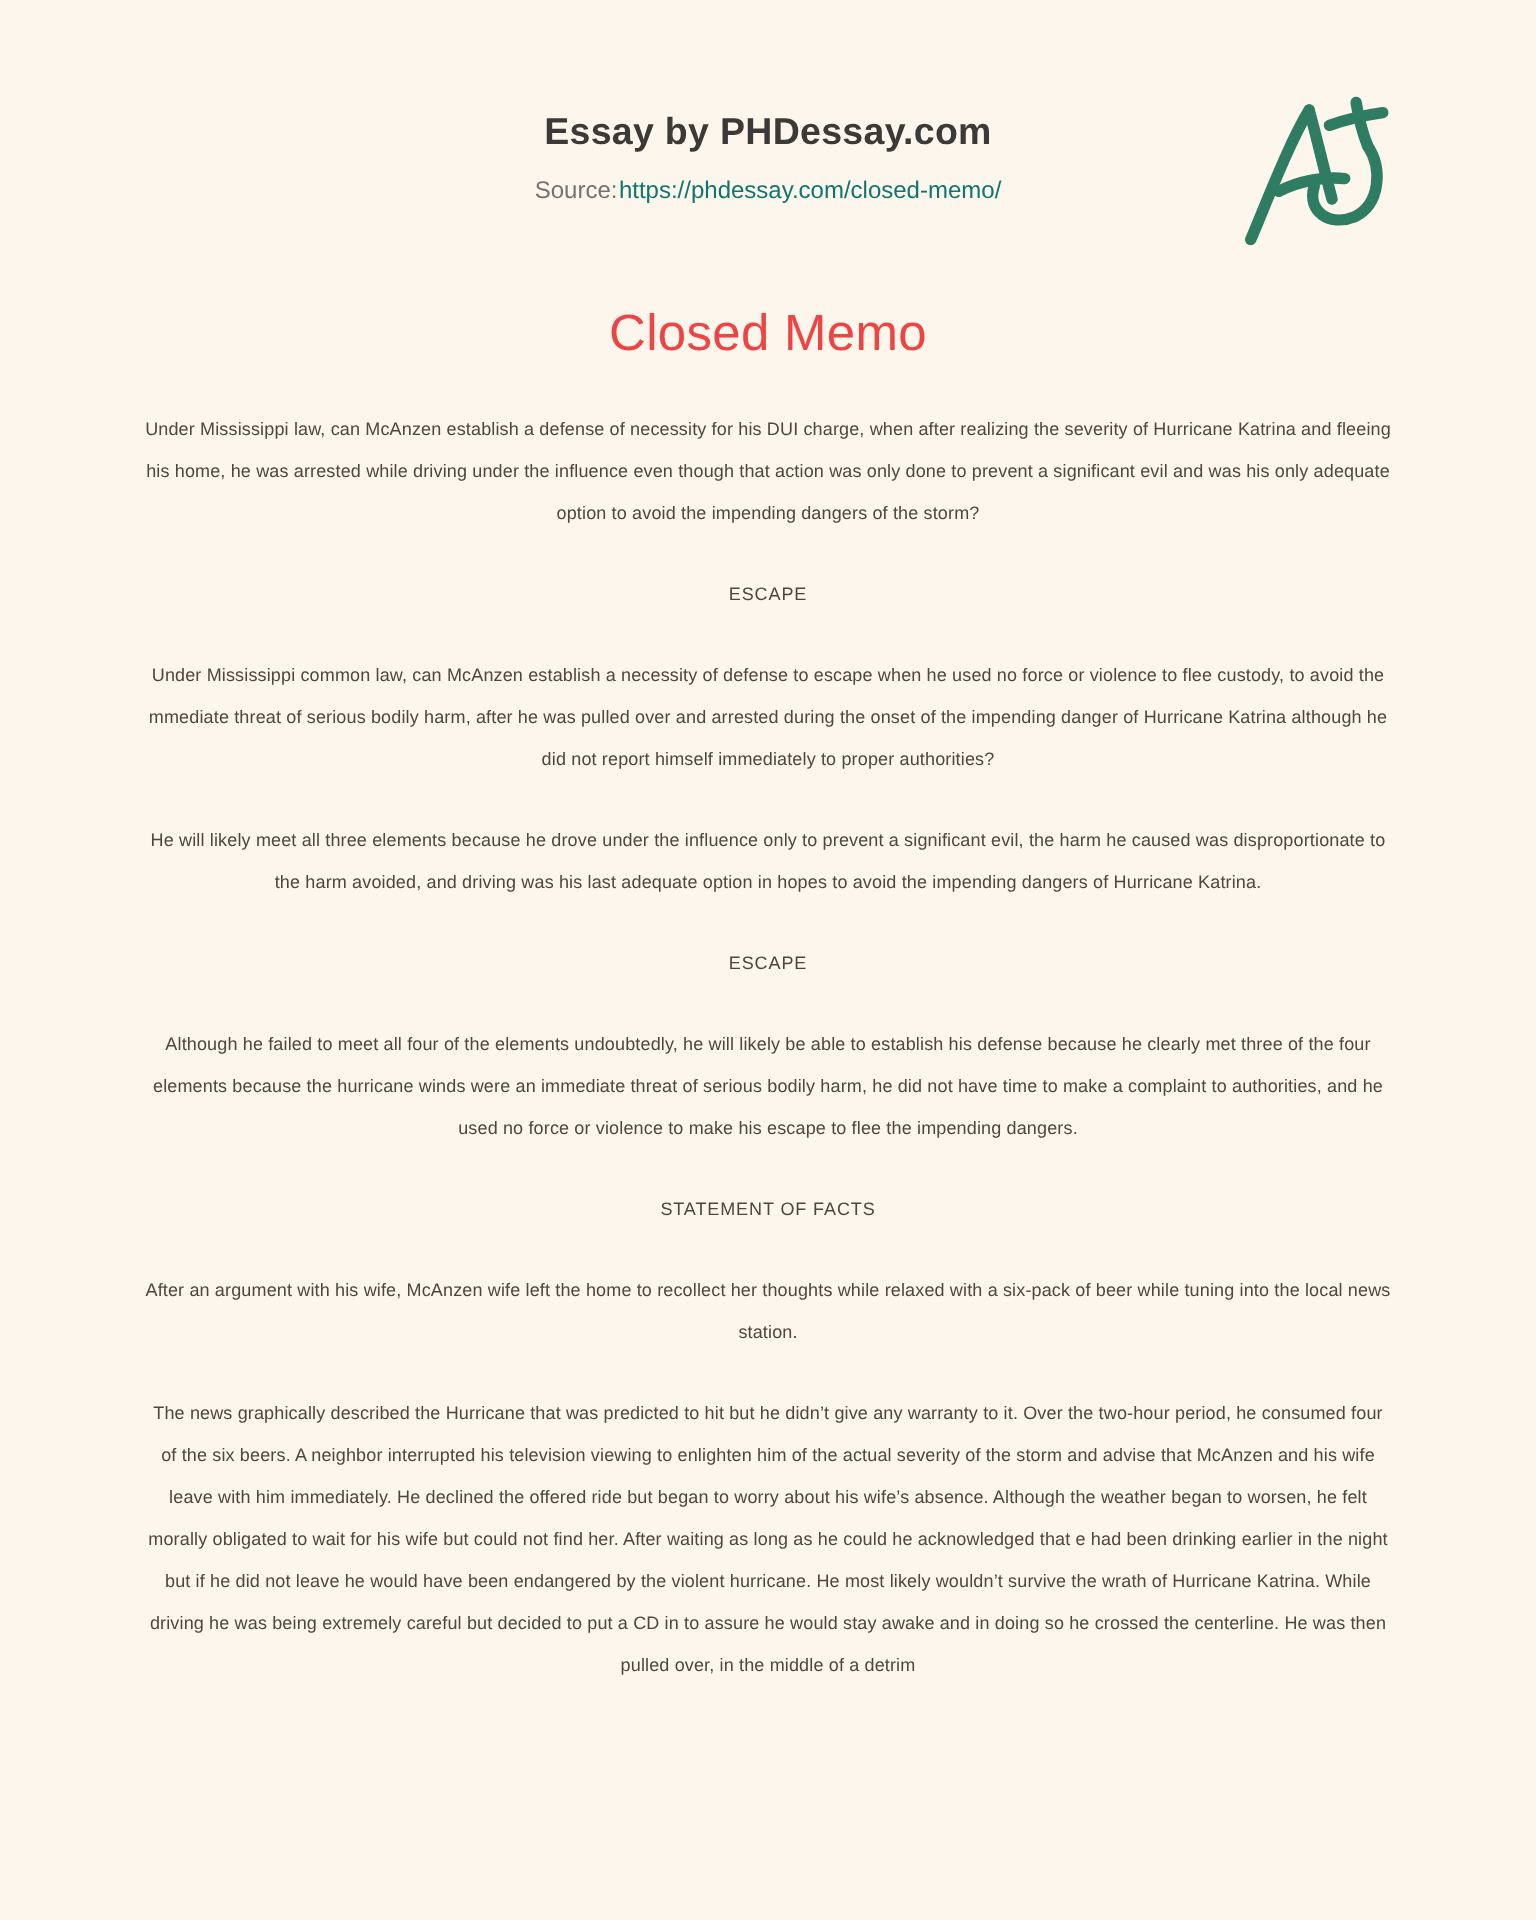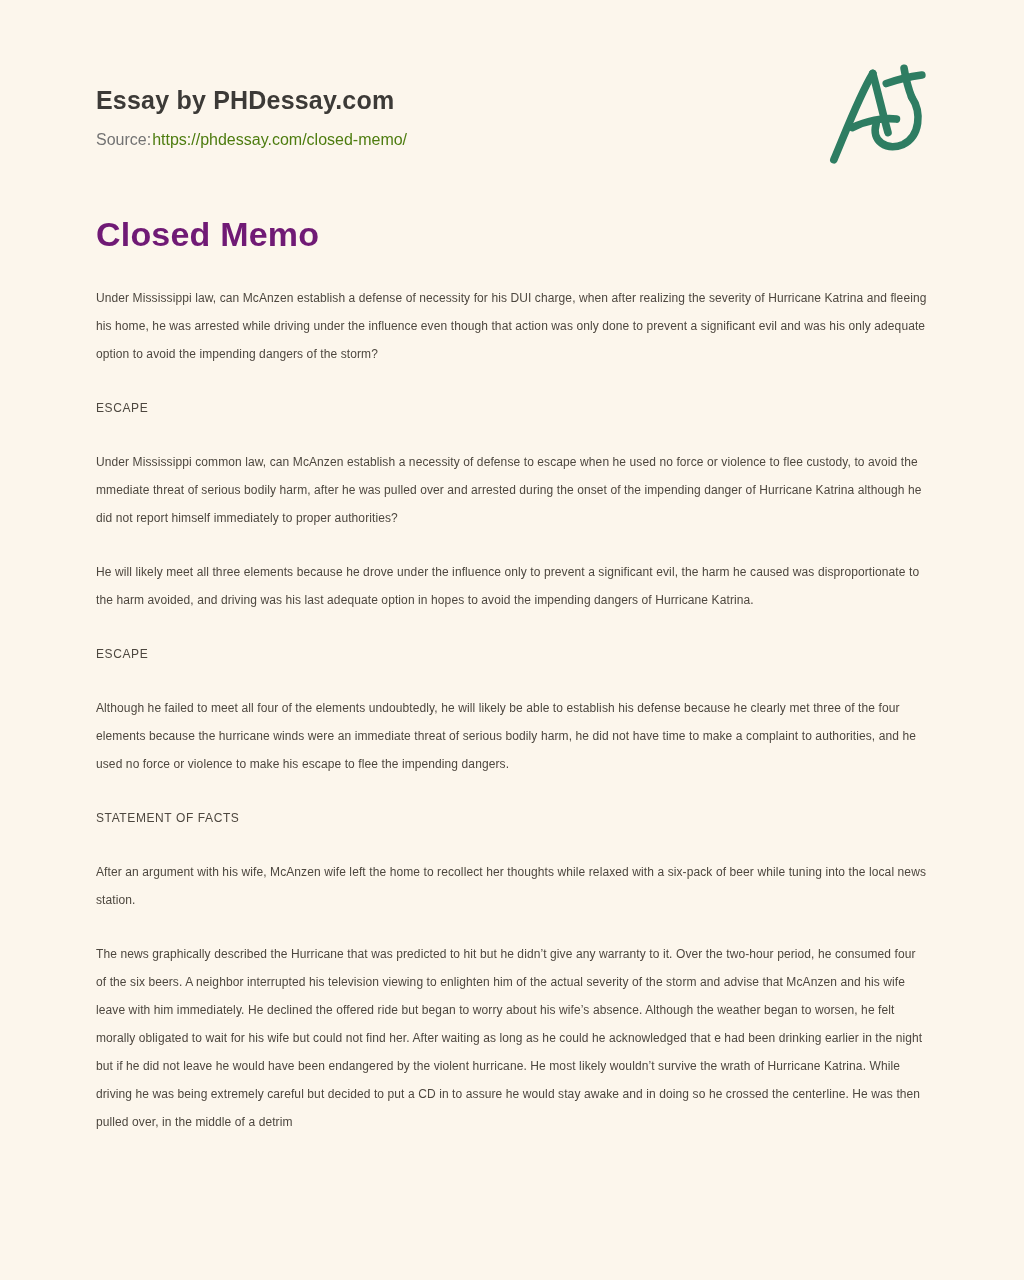--- a/index.html
+++ b/index.html
@@ -7,55 +7,56 @@
     width: 1024px;
     height: 1280px;
     overflow: hidden;
     background: #fcf6ec;
     font-family: "Liberation Sans", "DejaVu Sans", sans-serif;
   }
   .page {
     position: relative;
     width: 1024px;
     height: 1280px;
-    padding: 12px 96px;
+    padding: 0 96px;
+    text-align: center;
   }
   .header {
     padding-top: 74px;
   }
   .header-title {
     font-size: 25px;
     font-weight: bold;
     color: #3c3a37;
     letter-spacing: 0.2px;
   }
   .source-line {
     margin-top: 16px;
     font-size: 16px;
   }
   .source-label {
     color: #737373;
   }
   .source-link {
-    color: #4d7c0f;
+    color: #0f766e;
     text-decoration: none;
     margin-left: 1px;
   }
   .logo {
     position: absolute;
     top: 58px;
     right: 92px;
     width: 110px;
     height: 112px;
   }
   .article-title {
     margin-top: 66px;
     font-size: 34px;
-    font-weight: bold;
-    color: #701a75;
+    font-weight: normal;
+    color: #ef4444;
     letter-spacing: 0.2px;
   }
   .article-body {
     margin-top: 30px;
   }
   .article-body p {
     font-size: 12px;
     line-height: 28px;
     color: #4d473f;
     margin-bottom: 26px;

